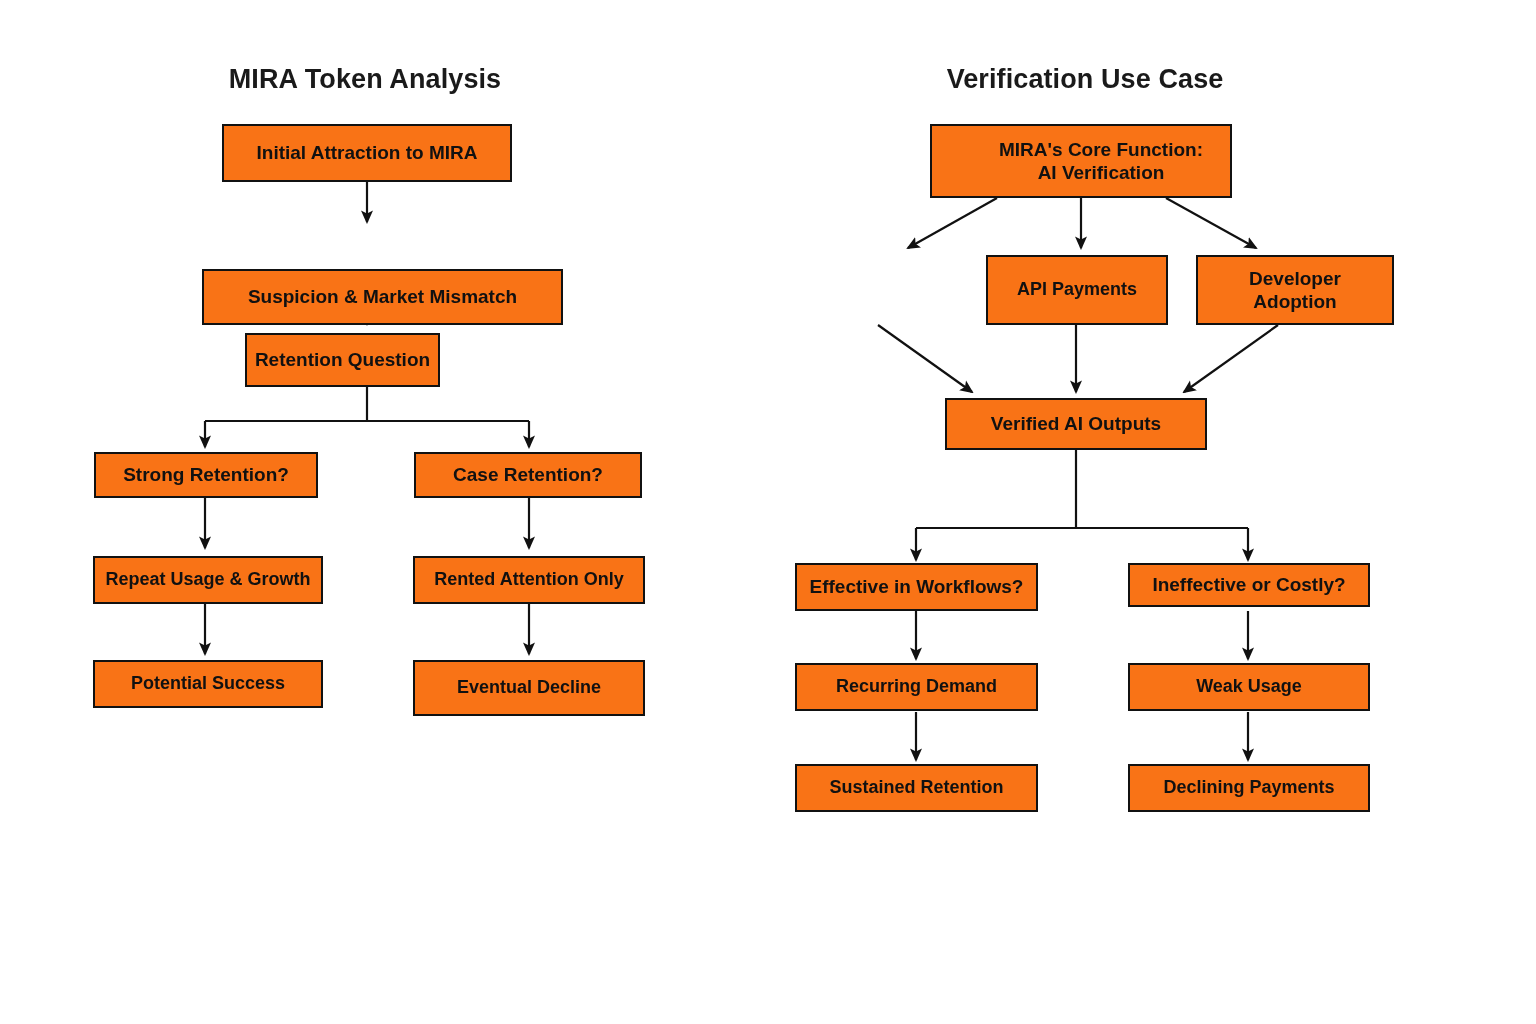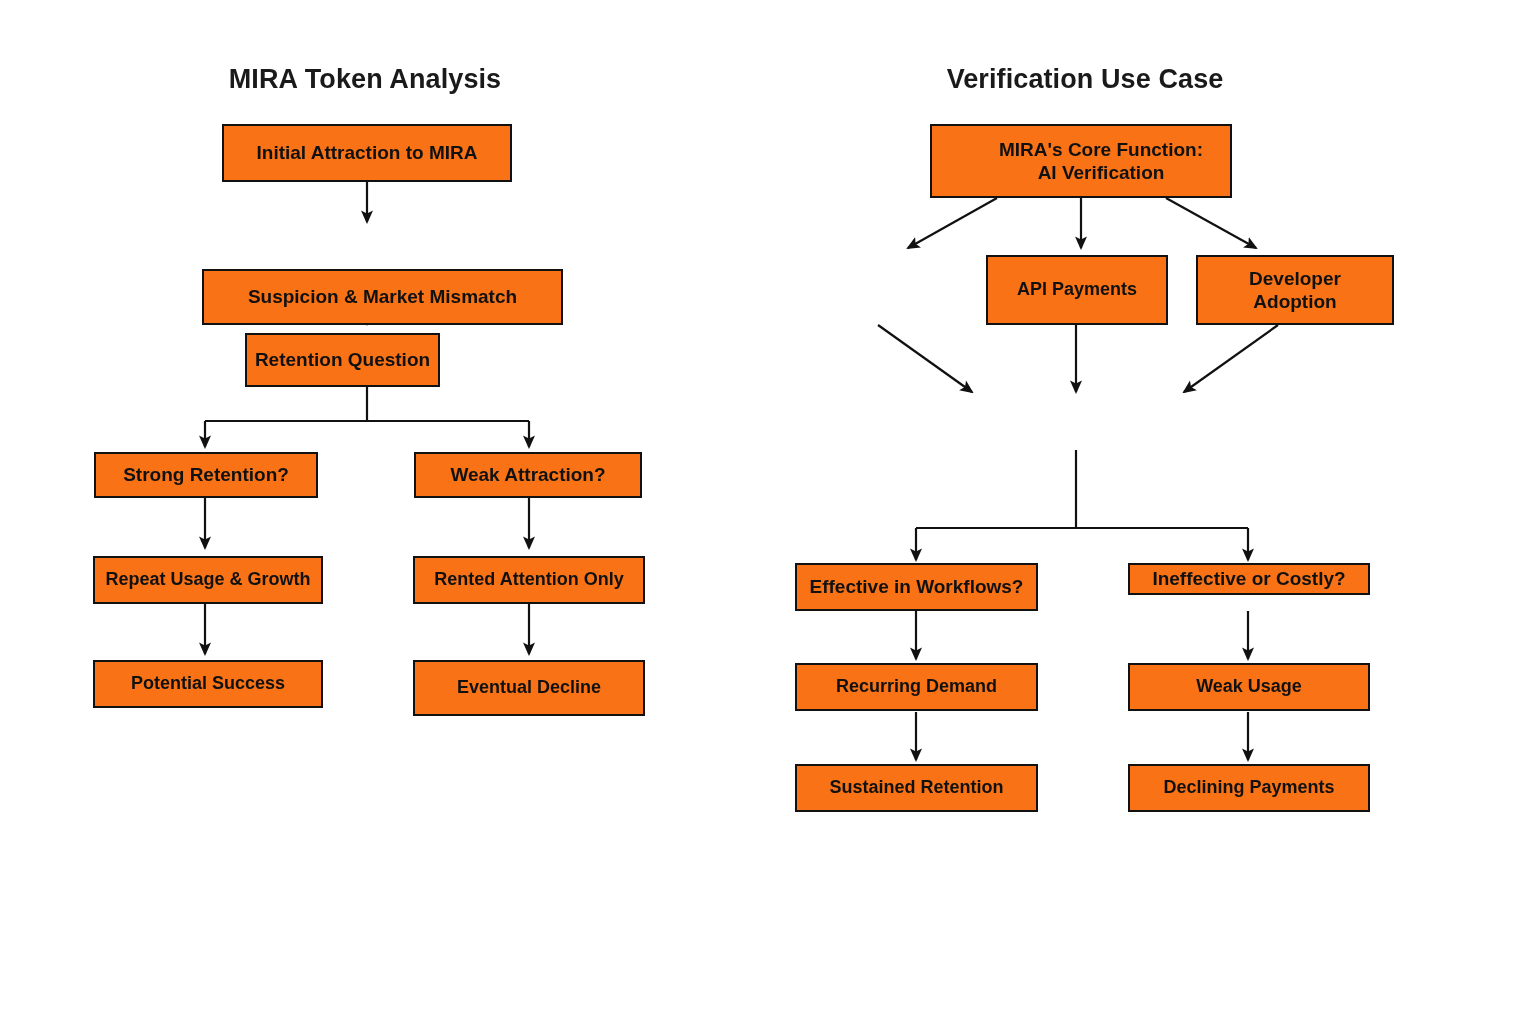--- a/index.html
+++ b/index.html
@@ -116,21 +116,21 @@
 
   <div class="node fs-19" style="left:245px; top:333px; width:195px; height:54px;">
     <span class="node-label">Retention Question</span>
   </div>
 
   <div class="node fs-19" style="left:94px; top:452px; width:224px; height:46px;">
     <span class="node-label">Strong Retention?</span>
   </div>
 
   <div class="node fs-19" style="left:414px; top:452px; width:228px; height:46px;">
-    <span class="node-label">Weak Attraction?</span>
+    <span class="node-label">Case Retention?</span>
   </div>
 
   <div class="node fs-18" style="left:93px; top:556px; width:230px; height:48px;">
     <span class="node-label">Repeat Usage &amp; Growth</span>
   </div>
 
   <div class="node fs-18" style="left:93px; top:660px; width:230px; height:48px;">
     <span class="node-label">Potential Success</span>
   </div>
 
@@ -152,26 +152,29 @@
 
   <div class="node fs-18" style="left:986px; top:255px; width:182px; height:70px;">
     <span class="node-label">API Payments</span>
   </div>
 
   <div class="node fs-19" style="left:1196px; top:255px; width:198px; height:70px;">
     <span class="node-label">Developer
 Adoption</span>
   </div>
 
+  <div class="node fs-19" style="left:945px; top:398px; width:262px; height:52px;">
+    <span class="node-label">Verified AI Outputs</span>
+  </div>
 
   <div class="node fs-19" style="left:795px; top:563px; width:243px; height:48px;">
     <span class="node-label">Effective in Workflows?</span>
   </div>
 
-  <div class="node fs-19" style="left:1128px; top:563px; width:242px; height:32px;">
+  <div class="node fs-19" style="left:1128px; top:563px; width:242px; height:44px;">
     <span class="node-label">Ineffective or Costly?</span>
   </div>
 
   <div class="node fs-18" style="left:795px; top:663px; width:243px; height:48px;">
     <span class="node-label">Recurring Demand</span>
   </div>
 
   <div class="node fs-18" style="left:1128px; top:663px; width:242px; height:48px;">
     <span class="node-label">Weak Usage</span>
   </div>

